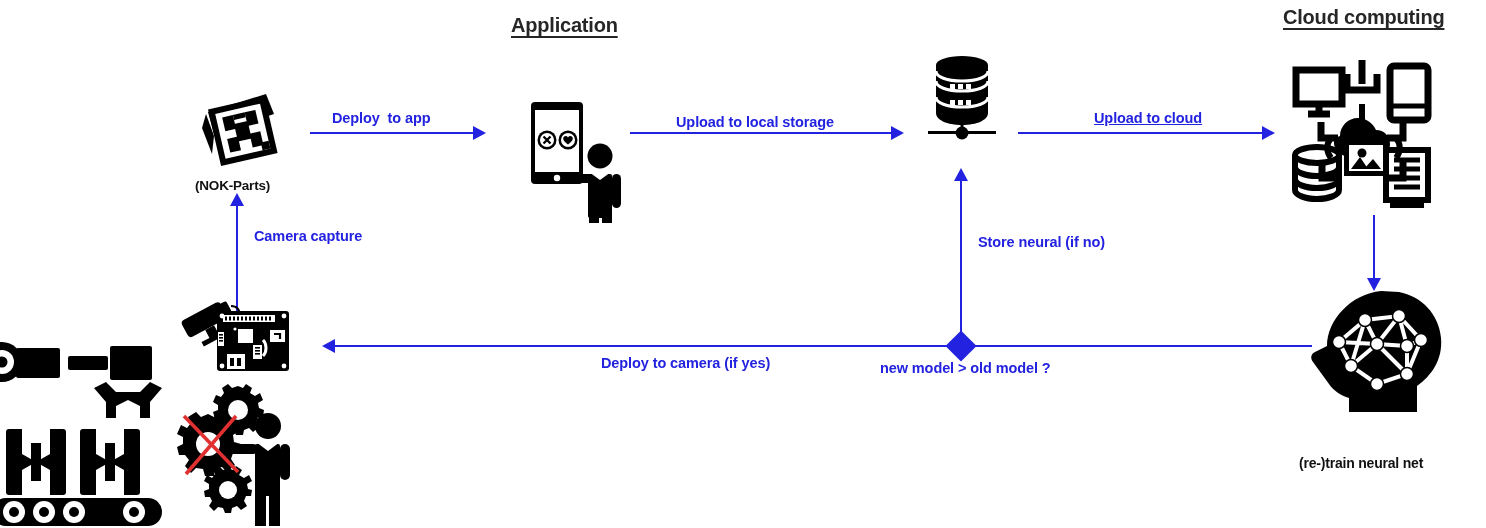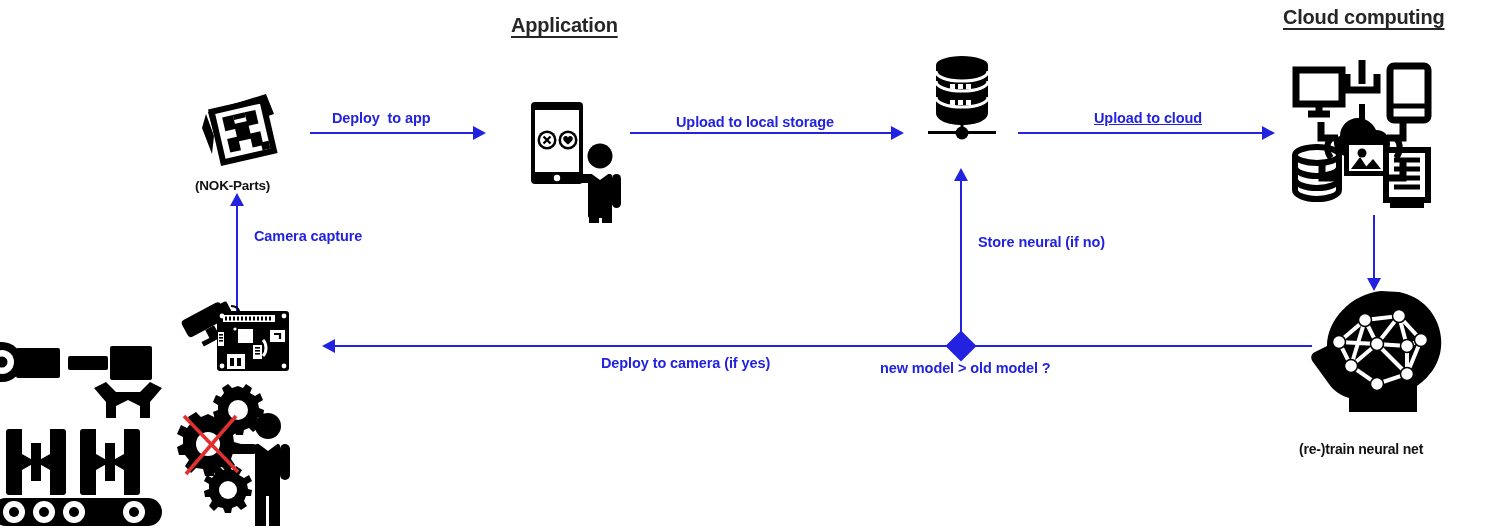--- a/index.html
+++ b/index.html
@@ -256,21 +256,21 @@
         <circle cx="96" cy="30" r="6.5"></circle>
         <circle cx="118" cy="54" r="6.5"></circle>
         <circle cx="104" cy="88" r="6.5"></circle>
         <circle cx="74" cy="98" r="6.5"></circle>
         <circle cx="48" cy="80" r="6.5"></circle>
         <circle cx="74" cy="58" r="6.5"></circle>
         <circle cx="104" cy="60" r="6.5"></circle>
       </g>
     </svg>
   </div>
-  <div class="abs caption" style="left:1299px; top:441px;">(re-)train neural net</div>
+  <div class="abs caption" style="left:1299px; top:455px;">(re-)train neural net</div>
 
   <div class="arrow-line-v" style="left:960px; top:180px; height:165px;"></div>
   <div class="arrow-head ah-up" style="left:954px; top:168px;"></div>
   <div class="abs arrow-label" style="left:978px; top:234px;">Store neural (if no)</div>
 
   <div class="diamond" style="left:950px; top:335px;"></div>
   <div class="abs arrow-label" style="left:880px; top:360px;">new model &gt; old model ?</div>
 
   <div class="arrow-line-h" style="left:972px; top:345px; width:340px;"></div>
 

